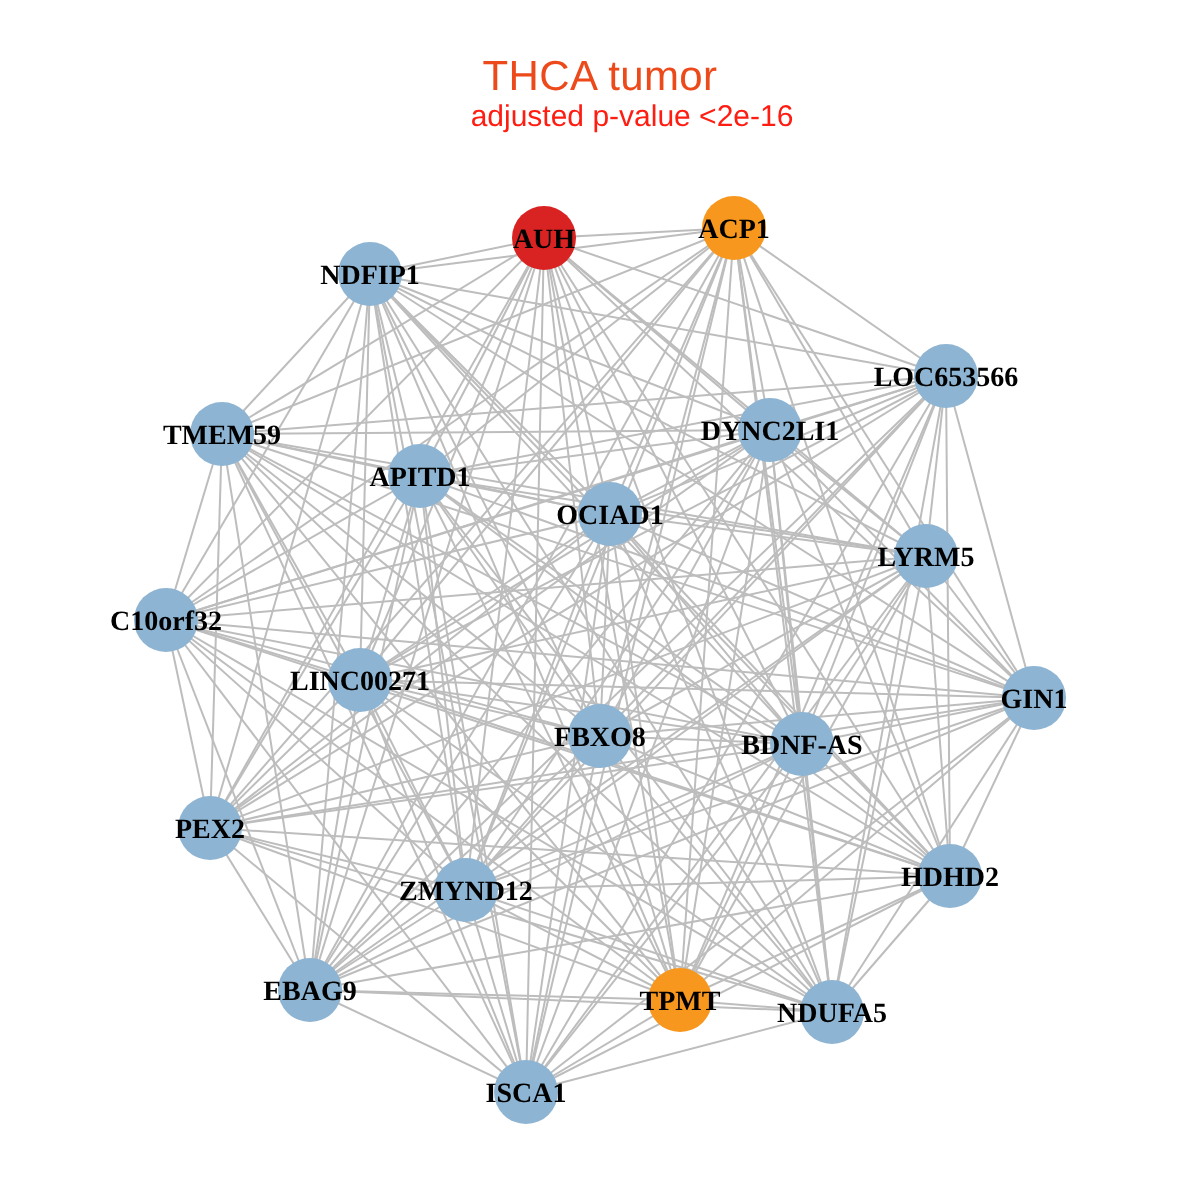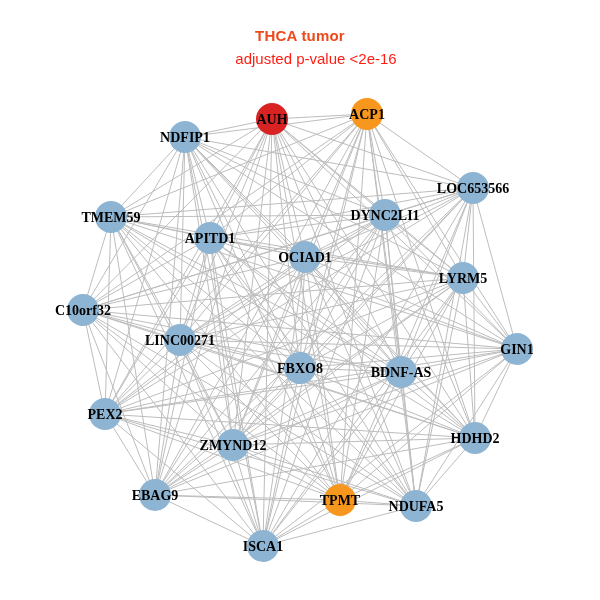--- a/index.html
+++ b/index.html
@@ -14,22 +14,22 @@
     height: 600px;
     background: #ffffff;
     overflow: hidden;
   }
   .plot-title {
     position: absolute;
     top: 27px;
     left: 0;
     width: 100%;
     text-align: center;
-    font-size: 15px;
-    font-weight: bold;
+    font-size: 21px;
+    font-weight: normal;
     letter-spacing: 0.2px;
   }
   .plot-subtitle {
     position: absolute;
     top: 50px;
     left: 16px;
     width: 100%;
     text-align: center;
     font-size: 15px;
   }

